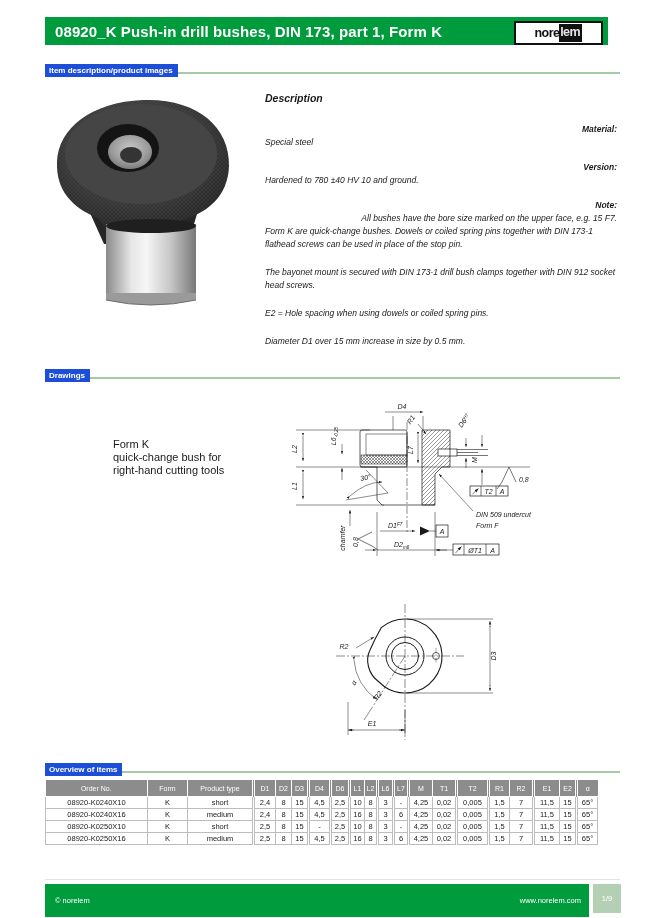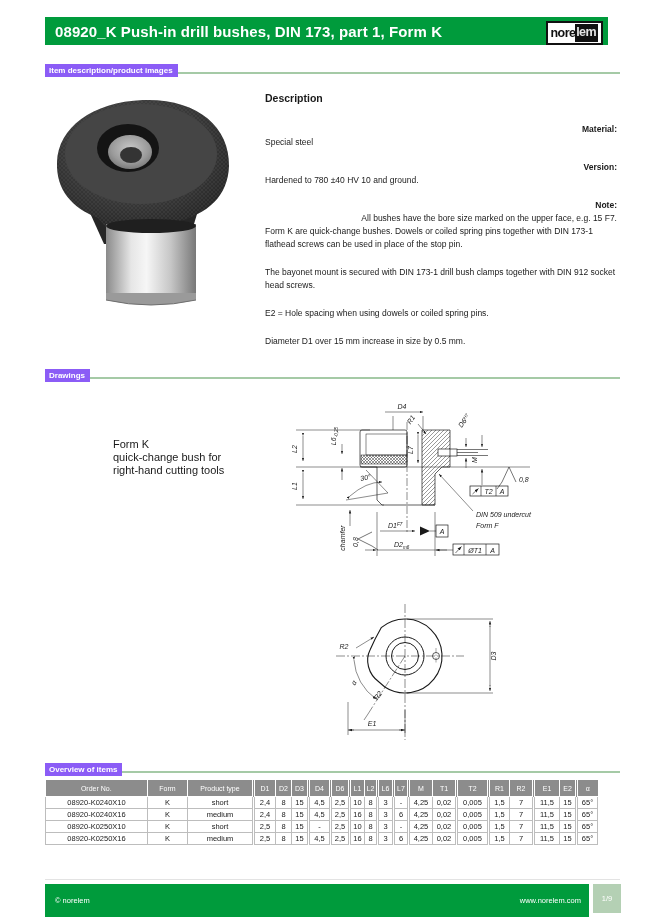--- a/index.html
+++ b/index.html
@@ -3,30 +3,30 @@
 <meta charset="utf-8">
 <style>
   html,body{margin:0;padding:0;background:#ffffff;}
   .page{position:relative;width:650px;height:918px;background:#ffffff;overflow:hidden;
         font-family:"Liberation Sans",sans-serif;color:#1a1a1a;}
   
   .hdr{position:absolute;left:45px;top:17px;width:563px;height:28px;background:#009B3C;
        display:flex;align-items:center;}
   .hdr-title{color:#fff;font-weight:bold;font-size:15px;padding-left:10px;letter-spacing:.1px;}
   .logo{position:absolute;right:5px;top:4px;height:20px;background:#fff;border:2px solid #111;
-        display:flex;align-items:center;padding:0 3px;}
+        display:flex;align-items:center;padding:0 19px;}
   .logo span{font-weight:bold;font-size:12.5px;letter-spacing:-.6px;line-height:1;}
   .logo .lg-l{color:#111;}
   .logo .lg-r{color:#e5e5e5;background:#111;padding:2px 2px 3px 1px;}
   
   .sect{position:absolute;left:45px;width:575px;border-bottom:2px solid #A5CAA6;height:13px;}
-  .sect span{display:inline-block;background:#8b5cf6;color:#fff;font-size:8px;font-weight:bold;
+  .sect span{display:inline-block;background:#1d4ed8;color:#fff;font-size:8px;font-weight:bold;
              padding:2px 5px 1px 4px;line-height:10px;}
   
-  .desc{position:absolute;left:265px;top:92px;width:352px;font-size:8.5px;line-height:13px;}
+  .desc{position:absolute;left:265px;top:92px;width:352px;font-size:8.5px;line-height:13px;font-style:italic;}
   .desc .title{font-size:10.5px;font-weight:bold;margin:0 0 18px 0;}
   .desc p{margin:0 0 12px 0;}
   .desc .tight{margin:0;text-align:right;}
   .desc b{font-weight:bold;}
   .desc .gap{margin-top:15px;}
   
   .photo{position:absolute;left:48px;top:92px;width:188px;height:220px;}
   .caption{position:absolute;left:113px;top:438px;font-size:11px;line-height:13px;}
   .dwg1{position:absolute;left:280px;top:390px;width:330px;height:195px;}
   .dwg2{position:absolute;left:300px;top:590px;width:220px;height:165px;}

